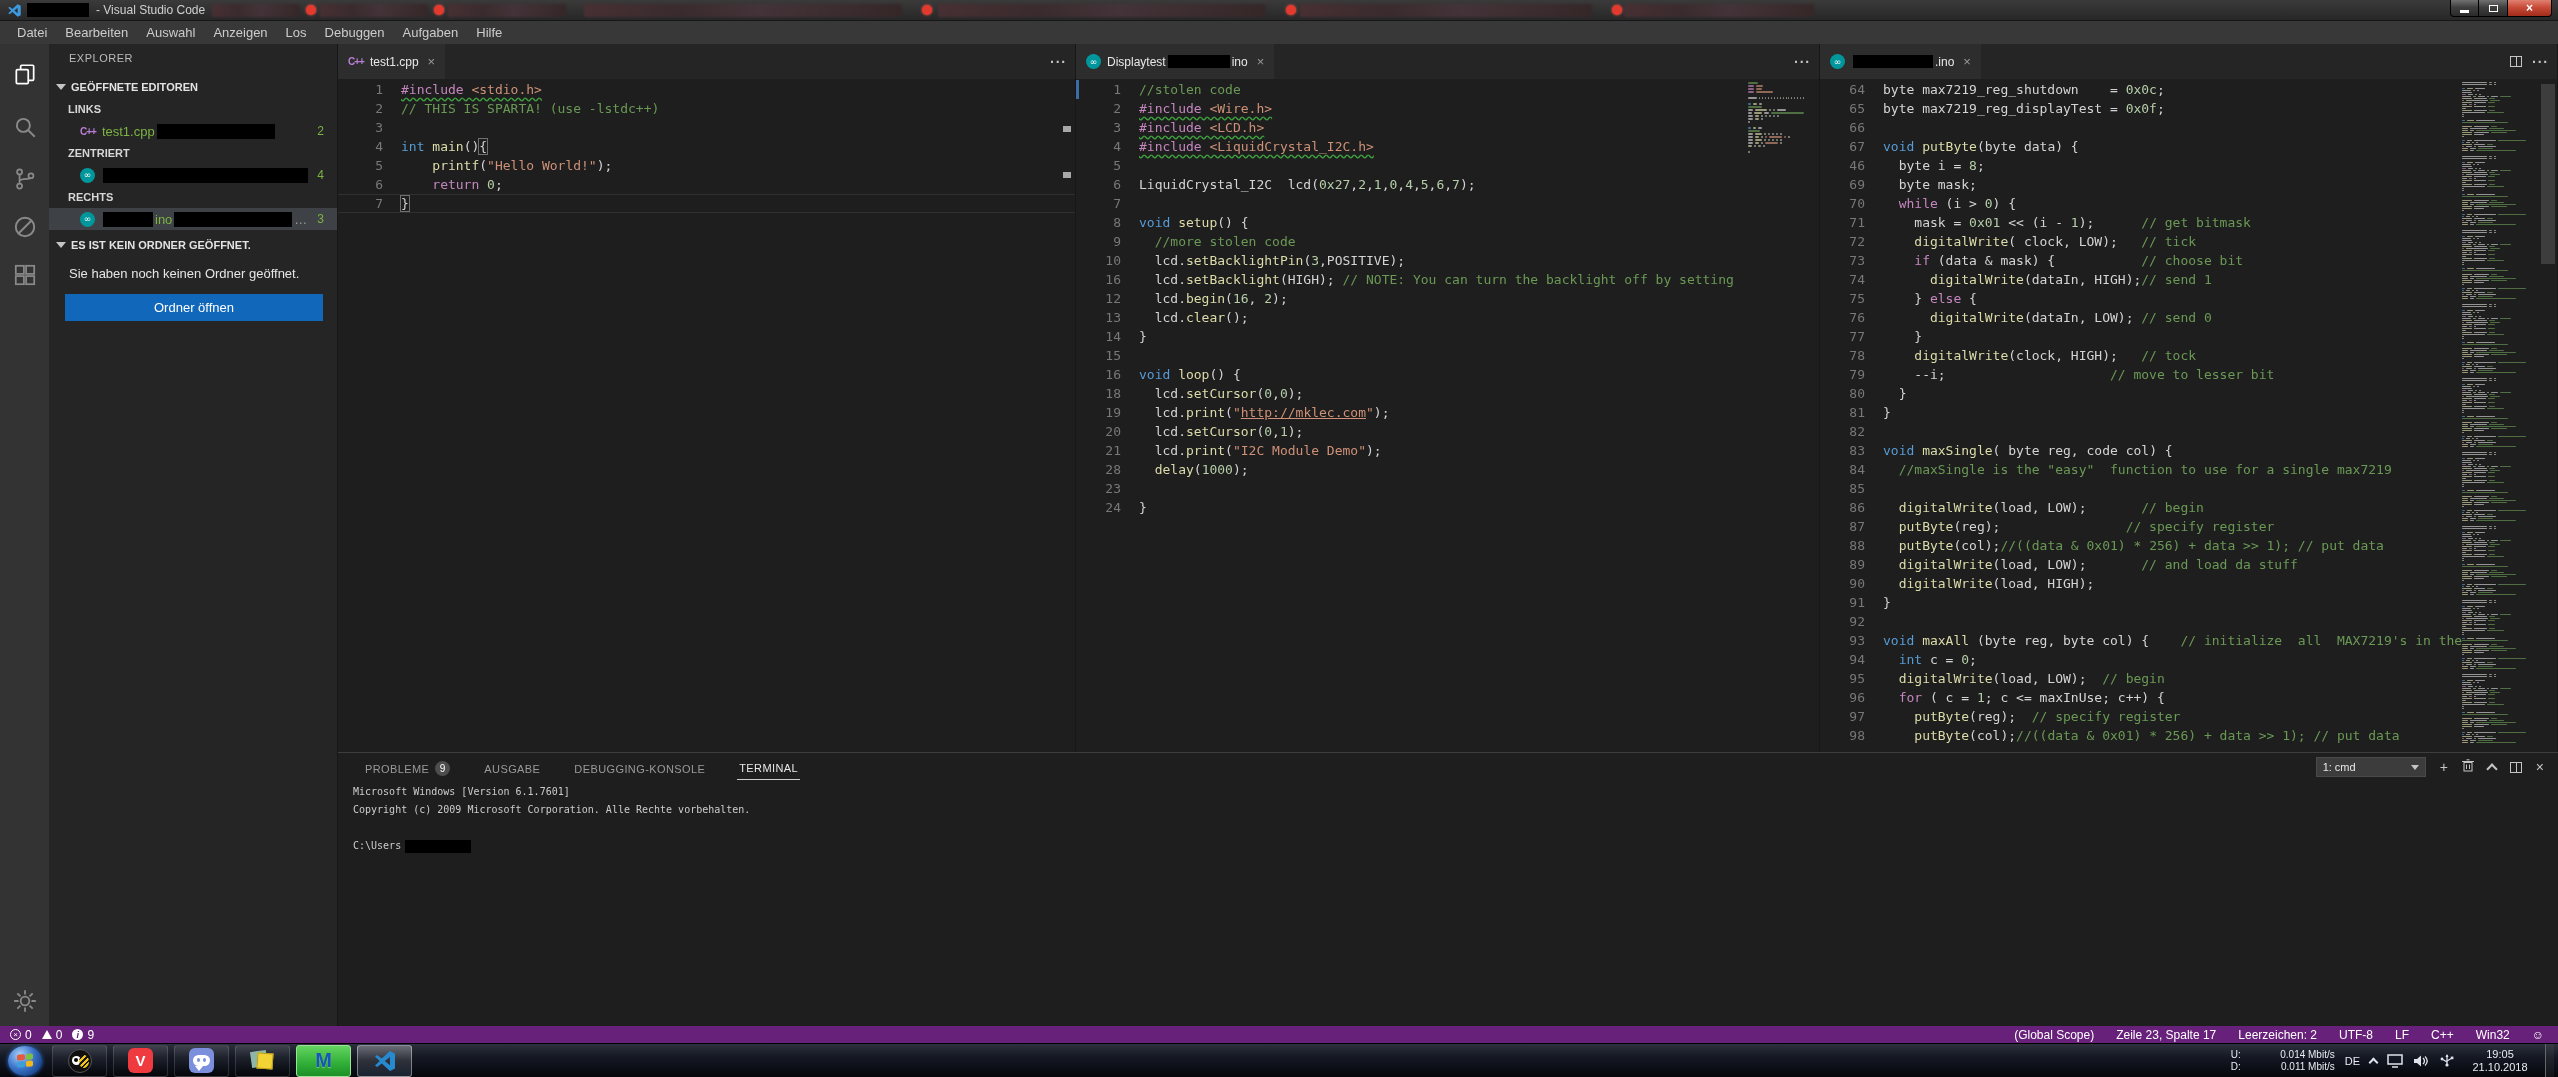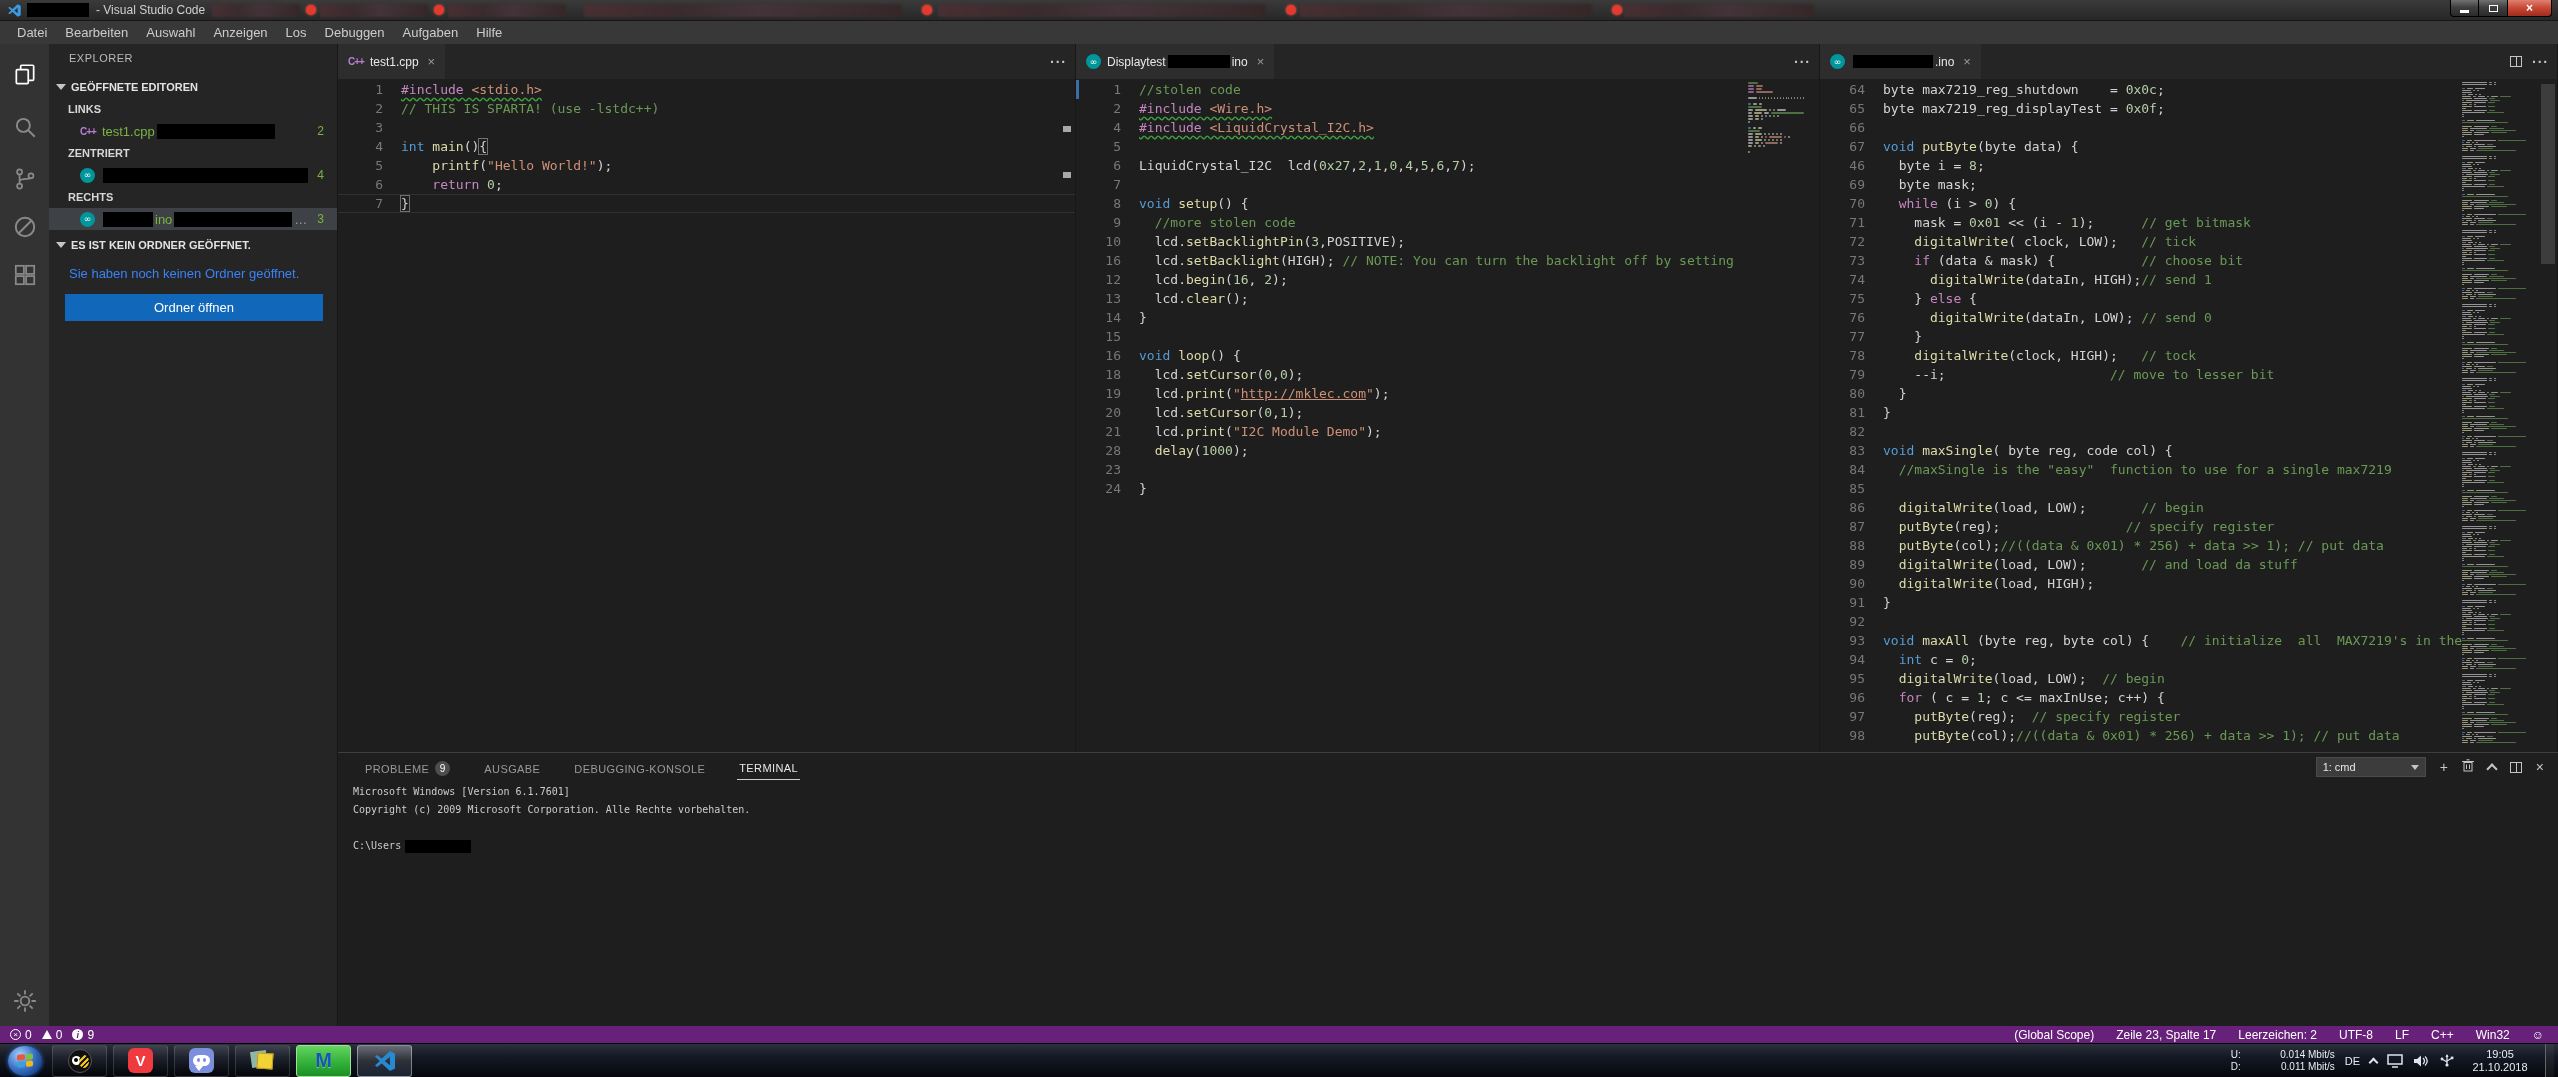--- a/index.html
+++ b/index.html
@@ -38,21 +38,21 @@
   .sec-head .tri{width:0;height:0;border-left:5px solid transparent;border-right:5px solid transparent;border-top:6px solid #c5c5c5;margin:0 5px 0 7px;}
   .oe-label{position:absolute;left:0;width:100%;height:22px;display:flex;align-items:center;padding-left:19px;font-size:11px;font-weight:bold;color:#d7d7d7;}
   .oe-row{position:absolute;left:0;width:100%;height:22px;display:flex;align-items:center;padding-left:31px;font-size:13px;}
   .oe-row.sel{background:#3e4145;}
   .oe-row .fico{margin-right:6px;flex:0 0 auto;}
   .oe-row .fname{color:#7cb342;white-space:pre;}
   .oe-row .dim{color:#9a9a9a;}
   .oe-row .rd{height:15px;background:#000;display:inline-block;margin:0 2px;}
   .oe-row .spacer{flex:1;}
   .oe-row .badge{color:#7cb342;font-size:12px;margin-right:13px;}
-  .nf-msg{position:absolute;left:20px;width:250px;font-size:13px;color:#3b82f6;}
+  .nf-msg{position:absolute;left:20px;width:250px;font-size:13px;color:#e5e5e5;}
   .nf-btn{position:absolute;left:16px;width:258px;height:27px;background:#1168bb;color:#fff;font-size:13px;
           display:flex;align-items:center;justify-content:center;cursor:pointer;}
   .ardico{width:15px;height:15px;border-radius:50%;background:#00979c;color:#fff;font-size:9px;display:inline-flex;
           align-items:center;justify-content:center;font-family:"DejaVu Sans",sans-serif;}
   .cppico{color:#b97fd4;font-size:10px;font-weight:bold;letter-spacing:-1px;font-family:"Liberation Sans",sans-serif;}
   
   .editors{position:absolute;left:338px;top:44px;width:2220px;height:708px;display:flex;}
   .egroup{position:relative;height:708px;border-right:1px solid #171717;overflow:hidden;background:#1e1e1e;}
   .tabbar{position:absolute;left:0;top:0;width:100%;height:35px;background:#252526;display:flex;align-items:stretch;}
   .tab{display:flex;align-items:center;background:#2d2d2d;padding:0 10px;border-right:1px solid #252526;font-size:12px;color:#e8e8e8;}
@@ -279,20 +279,21 @@
             <span>ino</span>
             <span class="close">×</span>
           </div>
           <div class="tab-actions">
             <span class="more-glyph">···</span>
           </div>
         </div>
         <div class="code">
           <div class="line"><span class="ln">1</span><span class="lc"><span class="tk-cmt">//stolen code</span></span></div>
           <div class="line"><span class="ln">2</span><span class="lc"><span class="tk-kwp sq">#include</span><span class="tk-pl sq"> </span><span class="tk-str sq">&lt;Wire.h&gt;</span></span></div>
+          <div class="line"><span class="ln">3</span><span class="lc"><span class="tk-kwp sq">#include</span><span class="tk-pl sq"> </span><span class="tk-str sq">&lt;LCD.h&gt;</span></span></div>
           <div class="line"><span class="ln">4</span><span class="lc"><span class="tk-kwp sq">#include</span><span class="tk-pl sq"> </span><span class="tk-str sq">&lt;LiquidCrystal_I2C.h&gt;</span></span></div>
           <div class="line"><span class="ln">5</span><span class="lc"></span></div>
           <div class="line"><span class="ln">6</span><span class="lc"><span class="tk-pl">LiquidCrystal_I2C  lcd(</span><span class="tk-num">0x27</span><span class="tk-pl">,</span><span class="tk-num">2</span><span class="tk-pl">,</span><span class="tk-num">1</span><span class="tk-pl">,</span><span class="tk-num">0</span><span class="tk-pl">,</span><span class="tk-num">4</span><span class="tk-pl">,</span><span class="tk-num">5</span><span class="tk-pl">,</span><span class="tk-num">6</span><span class="tk-pl">,</span><span class="tk-num">7</span><span class="tk-pl">);</span></span></div>
           <div class="line"><span class="ln">7</span><span class="lc"></span></div>
           <div class="line"><span class="ln">8</span><span class="lc"><span class="tk-type">void</span><span class="tk-pl"> </span><span class="tk-fn">setup</span><span class="tk-pl">() {</span></span></div>
           <div class="line"><span class="ln">9</span><span class="lc"><span class="tk-pl">  </span><span class="tk-cmt">//more stolen code</span></span></div>
           <div class="line"><span class="ln">10</span><span class="lc"><span class="tk-pl">  lcd.</span><span class="tk-fn">setBacklightPin</span><span class="tk-pl">(</span><span class="tk-num">3</span><span class="tk-pl">,POSITIVE);</span></span></div>
           <div class="line"><span class="ln">16</span><span class="lc"><span class="tk-pl">  lcd.</span><span class="tk-fn">setBacklight</span><span class="tk-pl">(HIGH); </span><span class="tk-cmt">// NOTE: You can turn the backlight off by setting</span></span></div>
           <div class="line"><span class="ln">12</span><span class="lc"><span class="tk-pl">  lcd.</span><span class="tk-fn">begin</span><span class="tk-pl">(</span><span class="tk-num">16</span><span class="tk-pl">, </span><span class="tk-num">2</span><span class="tk-pl">);</span></span></div>
           <div class="line"><span class="ln">13</span><span class="lc"><span class="tk-pl">  lcd.</span><span class="tk-fn">clear</span><span class="tk-pl">();</span></span></div>

